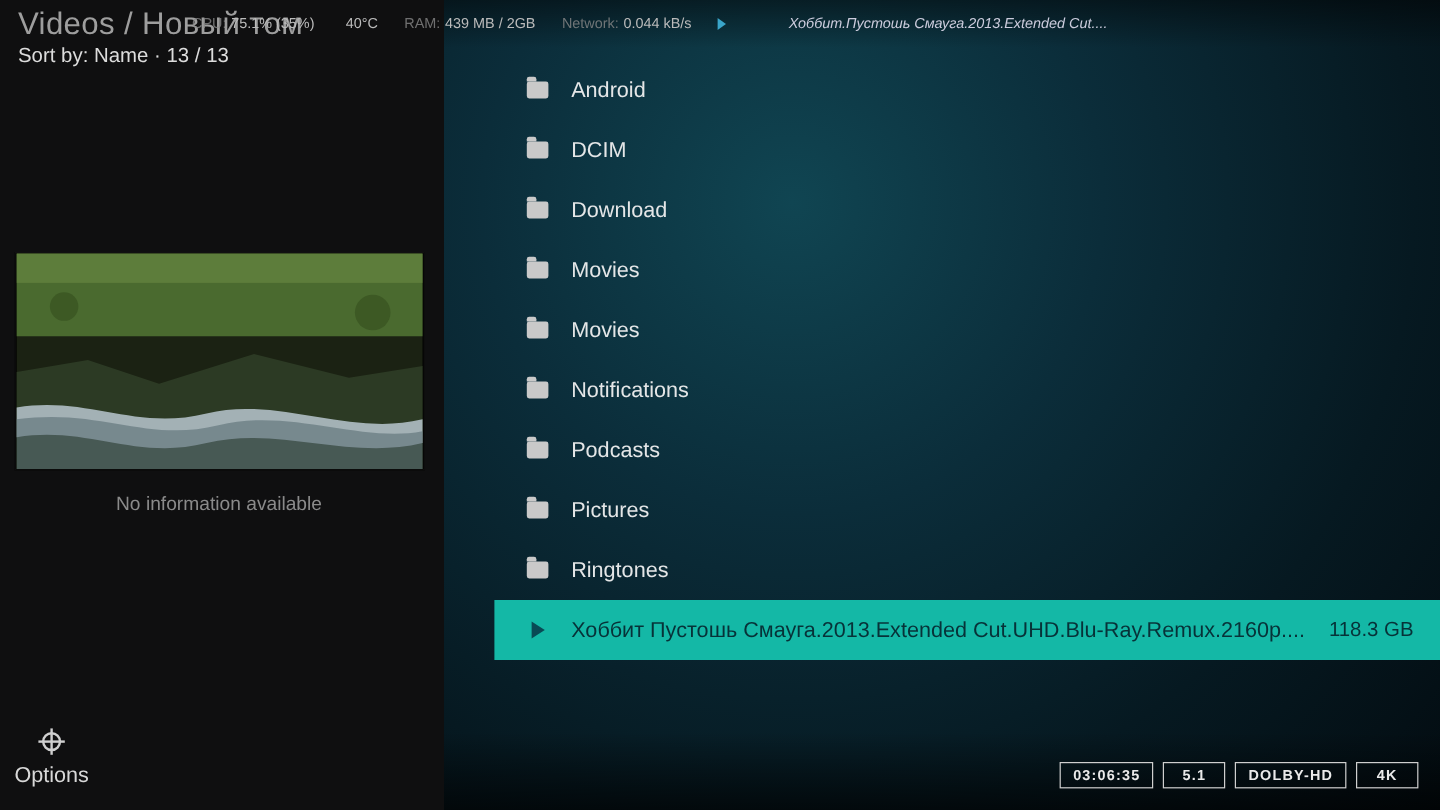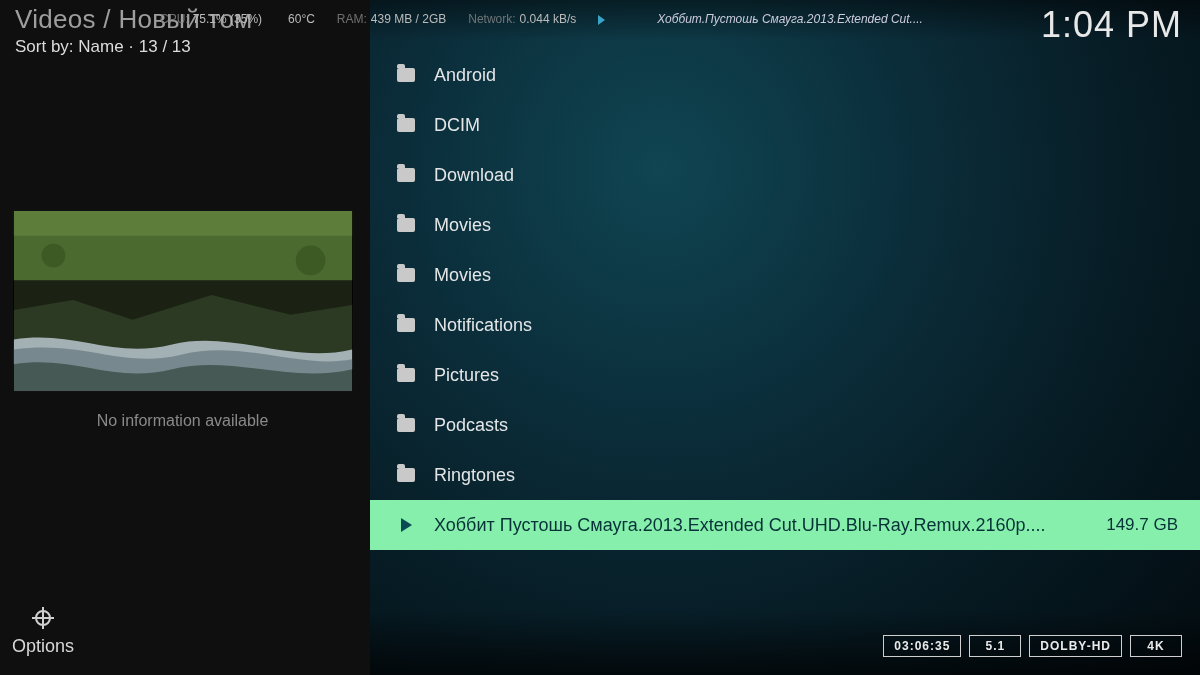--- a/index.html
+++ b/index.html
@@ -23,25 +23,25 @@
   .sysstats .playicon { width:0;height:0;border-left:7px solid #3aa5c9;border-top:5px solid transparent;border-bottom:5px solid transparent;display:inline-block;vertical-align:middle;margin-right:4px;}
   .npspan { max-width:380px; white-space:nowrap; overflow:hidden; text-overflow:ellipsis; font-style:italic; color:#ccd;margin-left:48px;}
 
   
   .preview { position:absolute; left:12px; top:210px; width:342px; height:182px; background:#000; border:1px solid #111;
     display:flex; align-items:center; justify-content:center; overflow:hidden;}
   .no-info { position:absolute; left:0; top:412px; width:365px; text-align:center; font-size:16px; color:#8a8a8a;}
   .options-row { position:absolute; left:12px; bottom:18px; display:flex; align-items:center; gap:10px; color:#d8d8d8; font-size:18px;flex-direction:column;}
 
   
-  .list { position:absolute; left:370px; top:50px; width:830px; }
+  .list { position:absolute; left:370px; top:50px; width:830px;padding-left:42px; }
   .row { display:flex; align-items:center; height:50px; padding:0 22px; color:#e4e6e7; cursor:default;}
   .row .icon { width:28px; display:flex; justify-content:center; margin-right:14px; color:#d0d0d0;}
   .row .label { font-size:18px; font-weight:400;}
-  .row.highlighted { background:#86efac; color:#073238; }
+  .row.highlighted { background:#14b8a6; color:#073238; }
   .row.highlighted .icon { color:#094a55;}
   .row .size { margin-left:auto; font-size:17px; color:inherit; padding-left:14px;}
   .row .trunc { max-width:630px; white-space:nowrap; overflow:hidden; text-overflow:ellipsis;}
 
   
   .badges { position:absolute; right:18px; bottom:18px; display:flex; gap:8px;padding-left:12px; }
   .badge { border:1px solid #cfcfcf; padding:3px 10px; font-size:12px; color:#eaeaea; letter-spacing:1px; font-weight:600; min-width:52px; text-align:center; }
 
   
   .folder-icon { width:18px; height:14px; background:#c9c9c9; border-radius:2px; position:relative;}
@@ -58,25 +58,24 @@
 <body>
 <div class="screen">
 
 <div class="bg-left"></div>
 <div class="bg-right"></div>
 <div class="right-dim-top"></div>
 <div class="right-dim-bottom"></div>
 
 <div class="breadcrumb">Videos / Новый том</div>
 <div class="sort-line">Sort by: Name  ·  13 / 13</div>
-<div class="clock">1:04 PM</div>
 
 <div class="sysstats">
   <span><span class="lbl">CPU:</span><span class="val">75.1% (35%)</span></span>
-  <span class="val">60°C</span>
+  <span class="val">40°C</span>
   <span><span class="lbl">RAM:</span><span class="val">439 MB / 2GB</span></span>
   <span><span class="lbl">Network:</span><span class="val">0.044 kB/s</span></span>
   <span><span class="playicon"></span><span class="npspan">Хоббит.Пустошь Смауга.2013.Extended Cut....</span></span>
 </div>
 
 <div class="preview">
   <svg class="thumb-svg" viewBox="0 0 342 182">
     <rect width="342" height="182" fill="#1b2213"></rect>
     <rect y="0" width="342" height="70" fill="#4a6a2f"></rect>
     <rect y="0" width="342" height="25" fill="#6a8a45" opacity="0.6"></rect>
@@ -123,40 +122,40 @@
       <div class="row">
         <span class="icon">
           <span class="folder-icon"></span>
         </span>
         <span class="label trunc">Notifications</span>
       </div>
       <div class="row">
         <span class="icon">
           <span class="folder-icon"></span>
         </span>
-        <span class="label trunc">Pictures</span>
+        <span class="label trunc">Podcasts</span>
       </div>
       <div class="row">
         <span class="icon">
           <span class="folder-icon"></span>
         </span>
-        <span class="label trunc">Podcasts</span>
+        <span class="label trunc">Pictures</span>
       </div>
       <div class="row">
         <span class="icon">
           <span class="folder-icon"></span>
         </span>
         <span class="label trunc">Ringtones</span>
       </div>
       <div class="row highlighted">
         <span class="icon">
           <span class="play-icon"></span>
         </span>
         <span class="label trunc">Хоббит Пустошь Смауга.2013.Extended Cut.UHD.Blu-Ray.Remux.2160p....</span>
-        <span class="size">149.7 GB</span>
+        <span class="size">118.3 GB</span>
       </div>
     </div>
 
 <div class="options-row">
   <span class="gear-icon"></span>
   <span>Options</span>
 </div>
 
 <div class="badges">
   <div class="badge">03:06:35</div>

